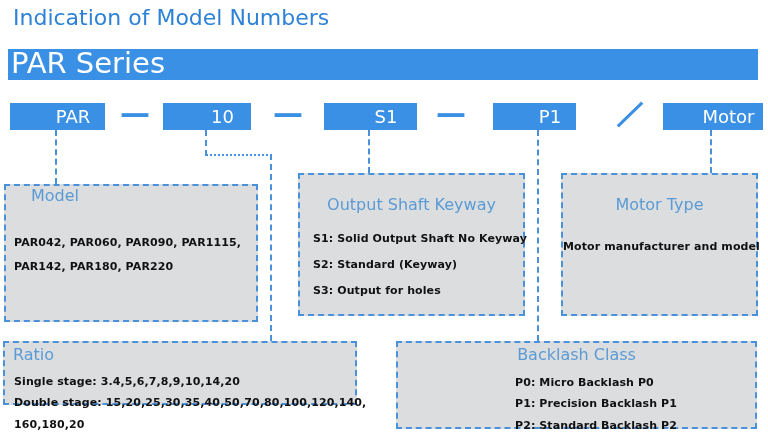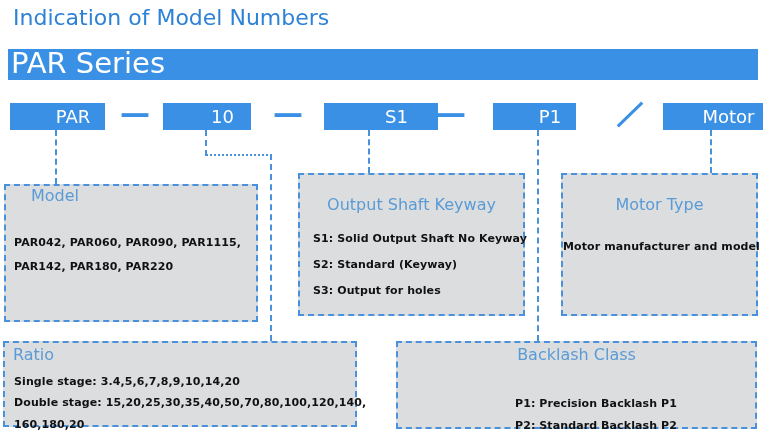--- a/index.html
+++ b/index.html
@@ -55,21 +55,21 @@
   <div class="page-title">Indication of Model Numbers</div>
 
   <div class="banner">
     <span class="banner-label">PAR Series</span>
   </div>
 
   <div class="code-box" style="left:10px;width:95px">PAR 090</div>
   <span class="dash-sep" style="left:120px">—</span>
   <div class="code-box" style="left:163px;width:88px">10</div>
   <span class="dash-sep" style="left:273px">—</span>
-  <div class="code-box" style="left:324px;width:114px">S1</div>
+  <div class="code-box" style="left:324px;width:93px">S1</div>
   <span class="dash-sep" style="left:436px">—</span>
   <div class="code-box" style="left:493px;width:83px">P1</div>
   <div class="slash-sep"></div>
   <div class="code-box" style="left:663px;width:100px">Motor</div>
 
   <div class="vline" style="left:55px;top:130px;height:54px"></div>
   <div class="vline" style="left:205px;top:130px;height:26px"></div>
   <div class="hline" style="left:206px;top:154px;width:66px"></div>
   <div class="vline" style="left:270px;top:154px;height:187px"></div>
   <div class="vline" style="left:368px;top:130px;height:43px"></div>
@@ -87,26 +87,27 @@
     <div class="panel-line" style="left:13px;top:49px">S1: Solid Output Shaft No Keyway</div>
     <div class="panel-line" style="left:13px;top:75px">S2: Standard (Keyway)</div>
     <div class="panel-line" style="left:13px;top:101px">S3: Output for holes</div>
   </div>
 
   <div class="panel" style="left:561px;top:173px;width:197px;height:143px">
     <div class="panel-title centered" style="top:20px">Motor Type</div>
     <div class="panel-line centered" style="top:57px">Motor manufacturer and model</div>
   </div>
 
-  <div class="panel" style="left:3px;top:341px;width:354px;height:86px">
+  <div class="panel" style="left:3px;top:341px;width:354px;height:64px">
     <div class="panel-title" style="left:8px;top:2px">Ratio</div>
     <div class="panel-line" style="left:9px;top:24px">Single stage: 3.4,5,6,7,8,9,10,14,20</div>
     <div class="panel-line" style="left:9px;top:45px">Double stage: 15,20,25,30,35,40,50,70,80,100,120,140,</div>
     <div class="panel-line" style="left:9px;top:67px">160,180,20</div>
   </div>
 
   <div class="panel" style="left:396px;top:341px;width:361px;height:88px">
     <div class="panel-title centered" style="top:2px">Backlash Class</div>
+    <div class="panel-line" style="left:117px;top:25px">P0: Micro Backlash P0</div>
     <div class="panel-line" style="left:117px;top:46px">P1: Precision Backlash P1</div>
     <div class="panel-line" style="left:117px;top:68px">P2: Standard Backlash P2</div>
   </div>
 
 </div>
 
 </body></html>

